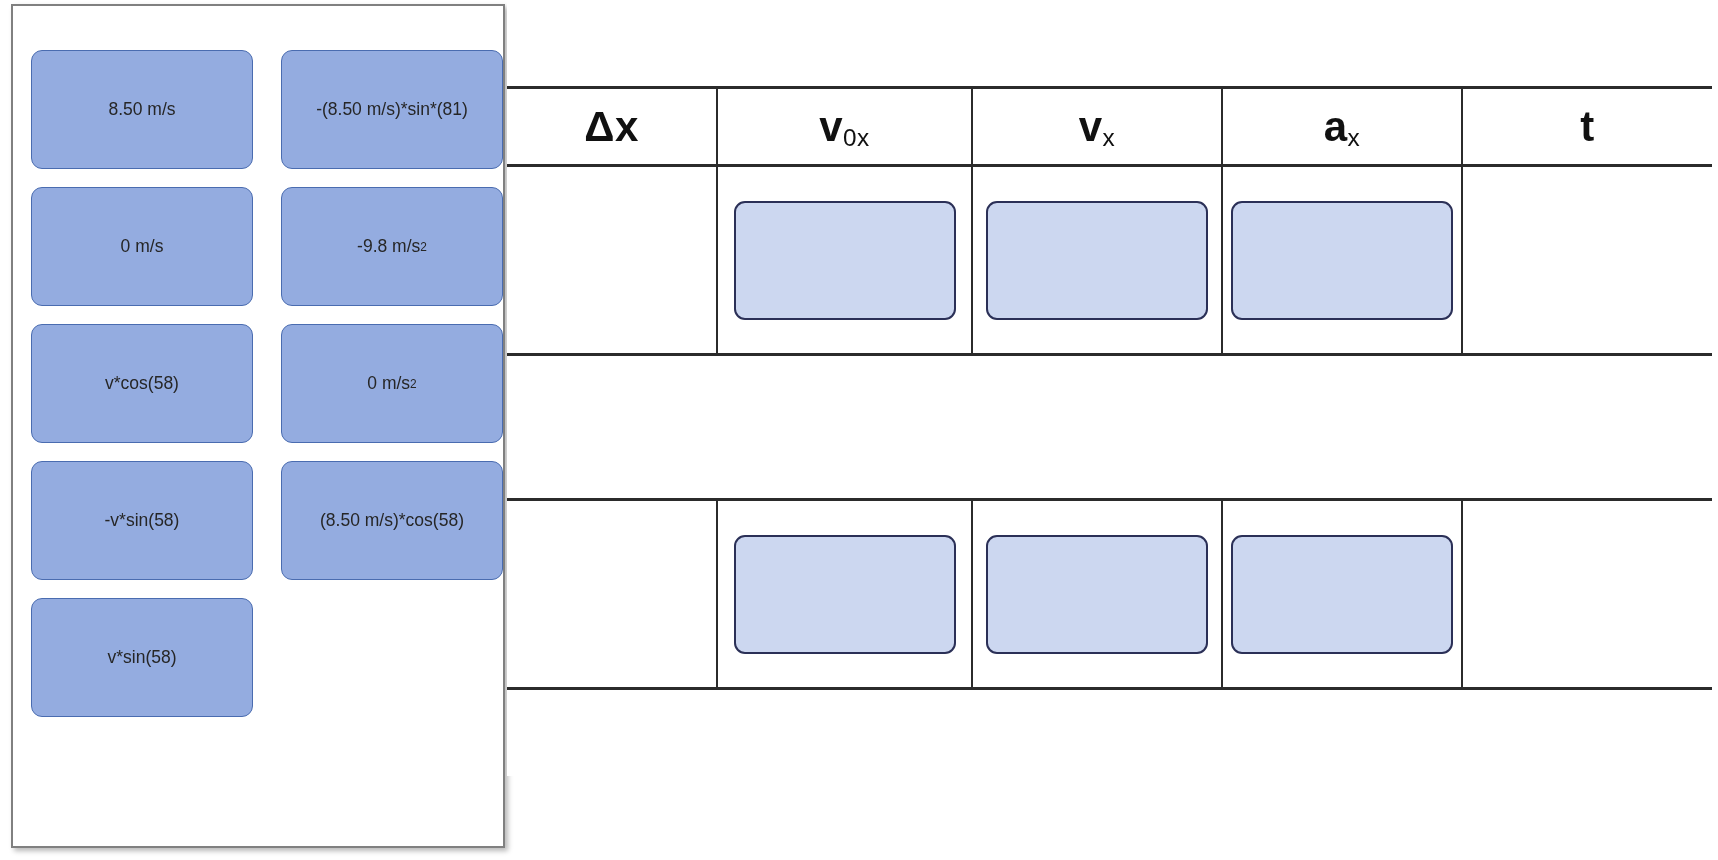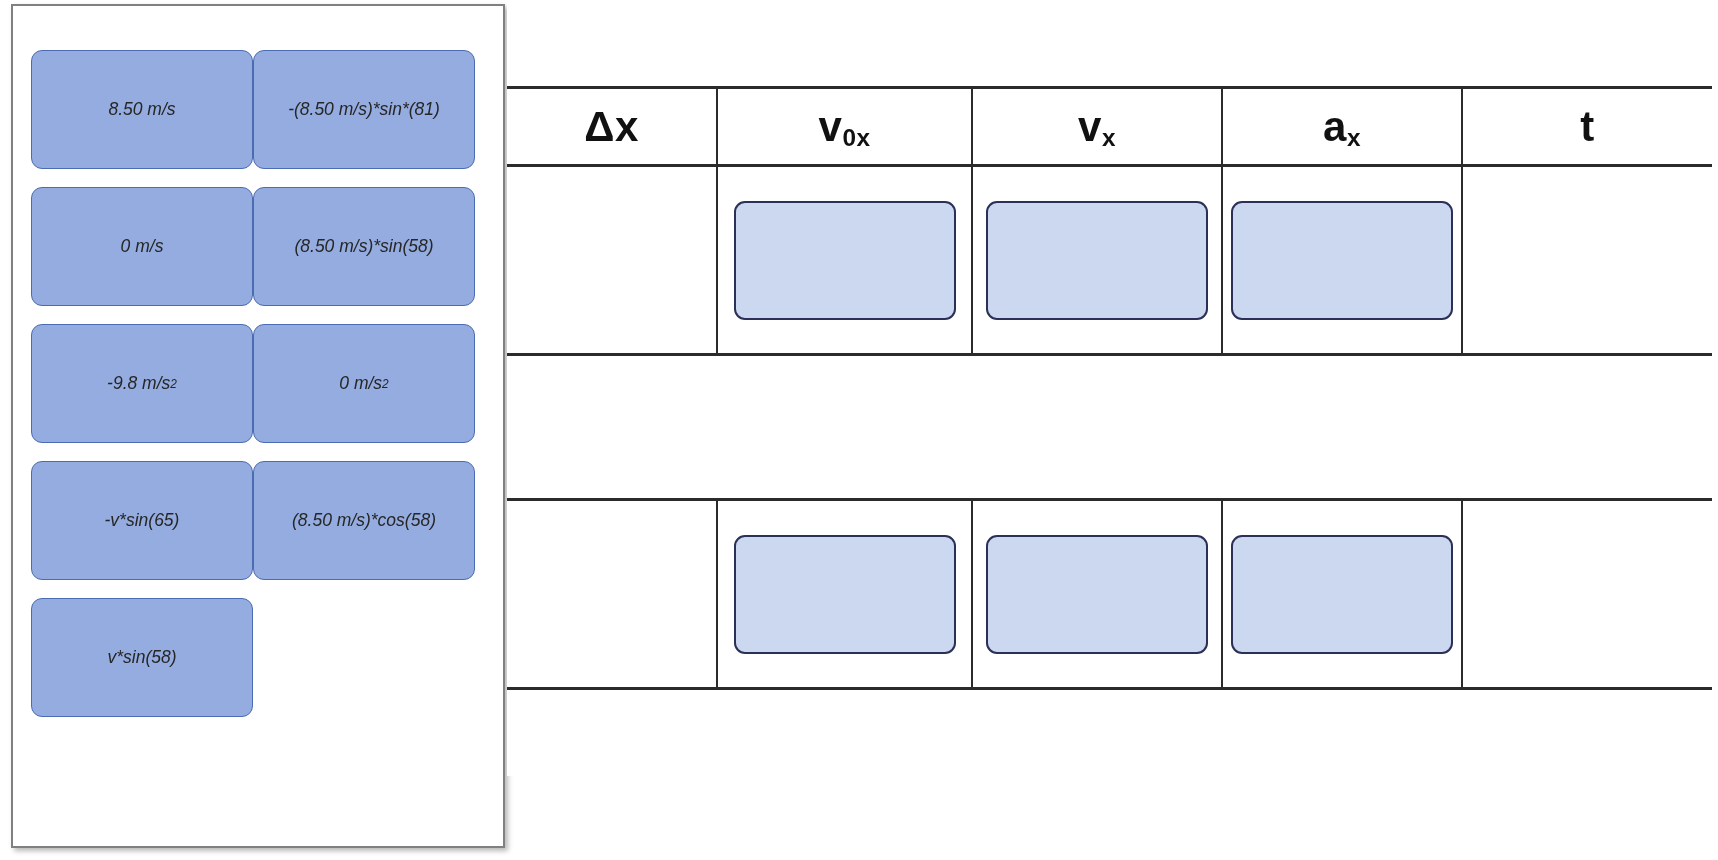--- a/index.html
+++ b/index.html
@@ -31,22 +31,21 @@
     box-shadow: 3px 3px 5px rgba(0,0,0,0.28);
   }
 
   #tile-grid {
     position: absolute;
     left: 18px;
     top: 44px;
     width: 542px;
     display: flex;
     flex-wrap: wrap;
-    gap: 18px 0;
-    font-style: italic;
+    gap: 18px 28px;
   }
 
   .tile {
     width: 222px;
     height: 119px;
     background: #94ace0;
     border: 1.5px solid #4a6cb0;
     border-radius: 11px;
     display: flex;
     align-items: center;
@@ -118,21 +117,21 @@
     color: #111111;
     letter-spacing: 0.5px;
   }
   .header-row td.no-side { border-left: none; }
   .header-row td.no-side-r { border-right: none; }
   .header-row sub {
     font-size: 0.58em;
     vertical-align: baseline;
     position: relative;
     top: 0.22em;
-    font-weight: bold;
+    font-weight: normal;
     text-align: center;
   }
 
   .drop-row td {
     height: 186px;
     text-align: center;
   }
   .drop-row td.no-side { border-left: none; }
   .drop-row td.no-side-r { border-right: none; }
 
@@ -160,32 +159,32 @@
         <div class="tile">
           <span>8.50 m/s</span>
         </div>
         <div class="tile">
           <span>-(8.50 m/s)*sin*(81)</span>
         </div>
         <div class="tile">
           <span>0 m/s</span>
         </div>
         <div class="tile">
-          <span>(8.50 m/s)*sin(58)</span>
-        </div>
-        <div class="tile">
           <span>-9.8 m/s</span>
           <sup>2</sup>
         </div>
         <div class="tile">
+          <span>v*cos(58)</span>
+        </div>
+        <div class="tile">
           <span>0 m/s</span>
           <sup>2</sup>
         </div>
         <div class="tile">
-          <span>-v*sin(65)</span>
+          <span>-v*sin(58)</span>
         </div>
         <div class="tile">
           <span>(8.50 m/s)*cos(58)</span>
         </div>
         <div class="tile">
           <span>v*sin(58)</span>
         </div>
       </div>
   </div>
 

